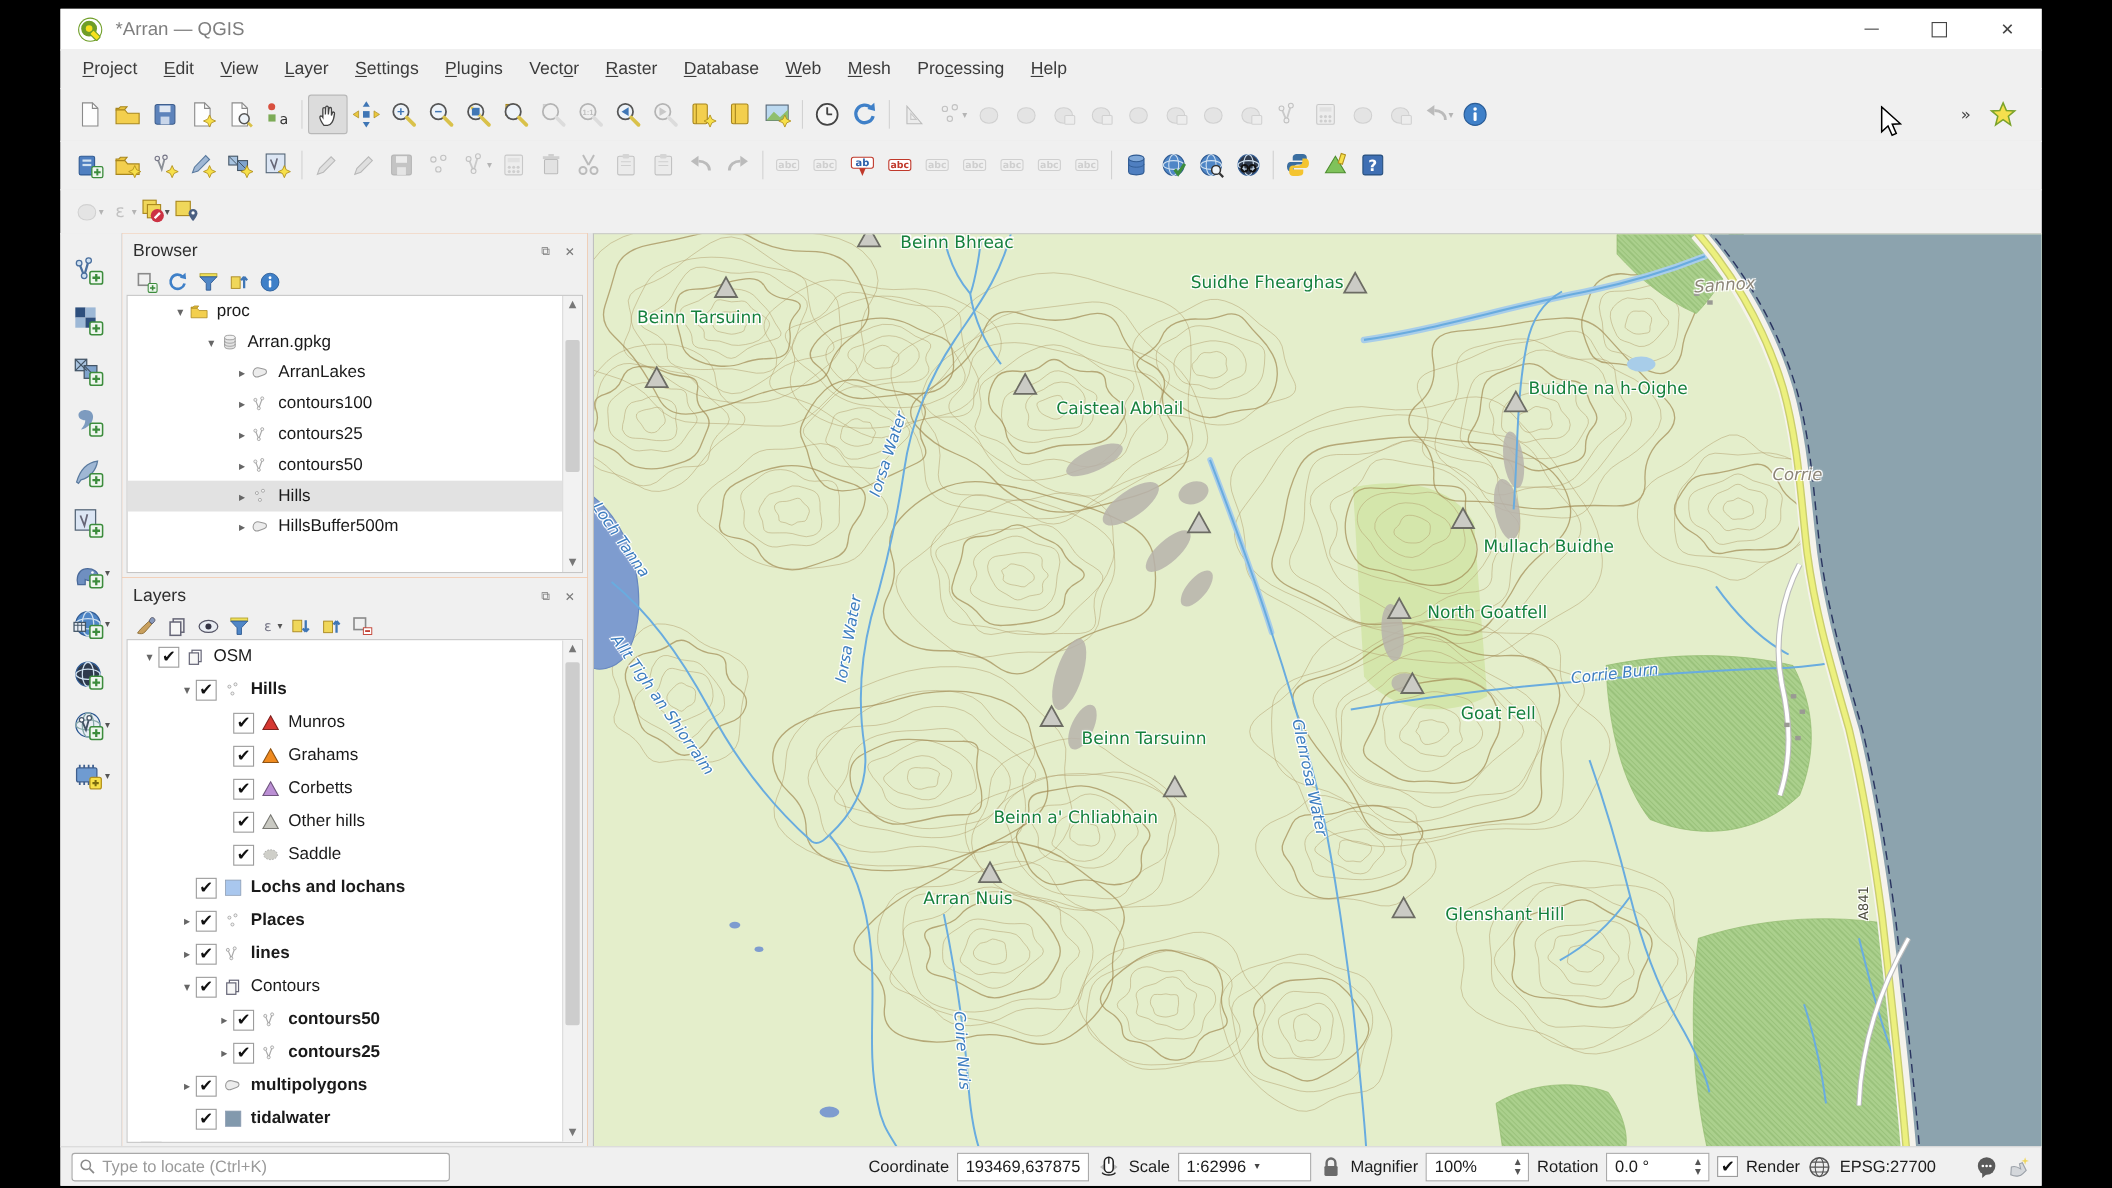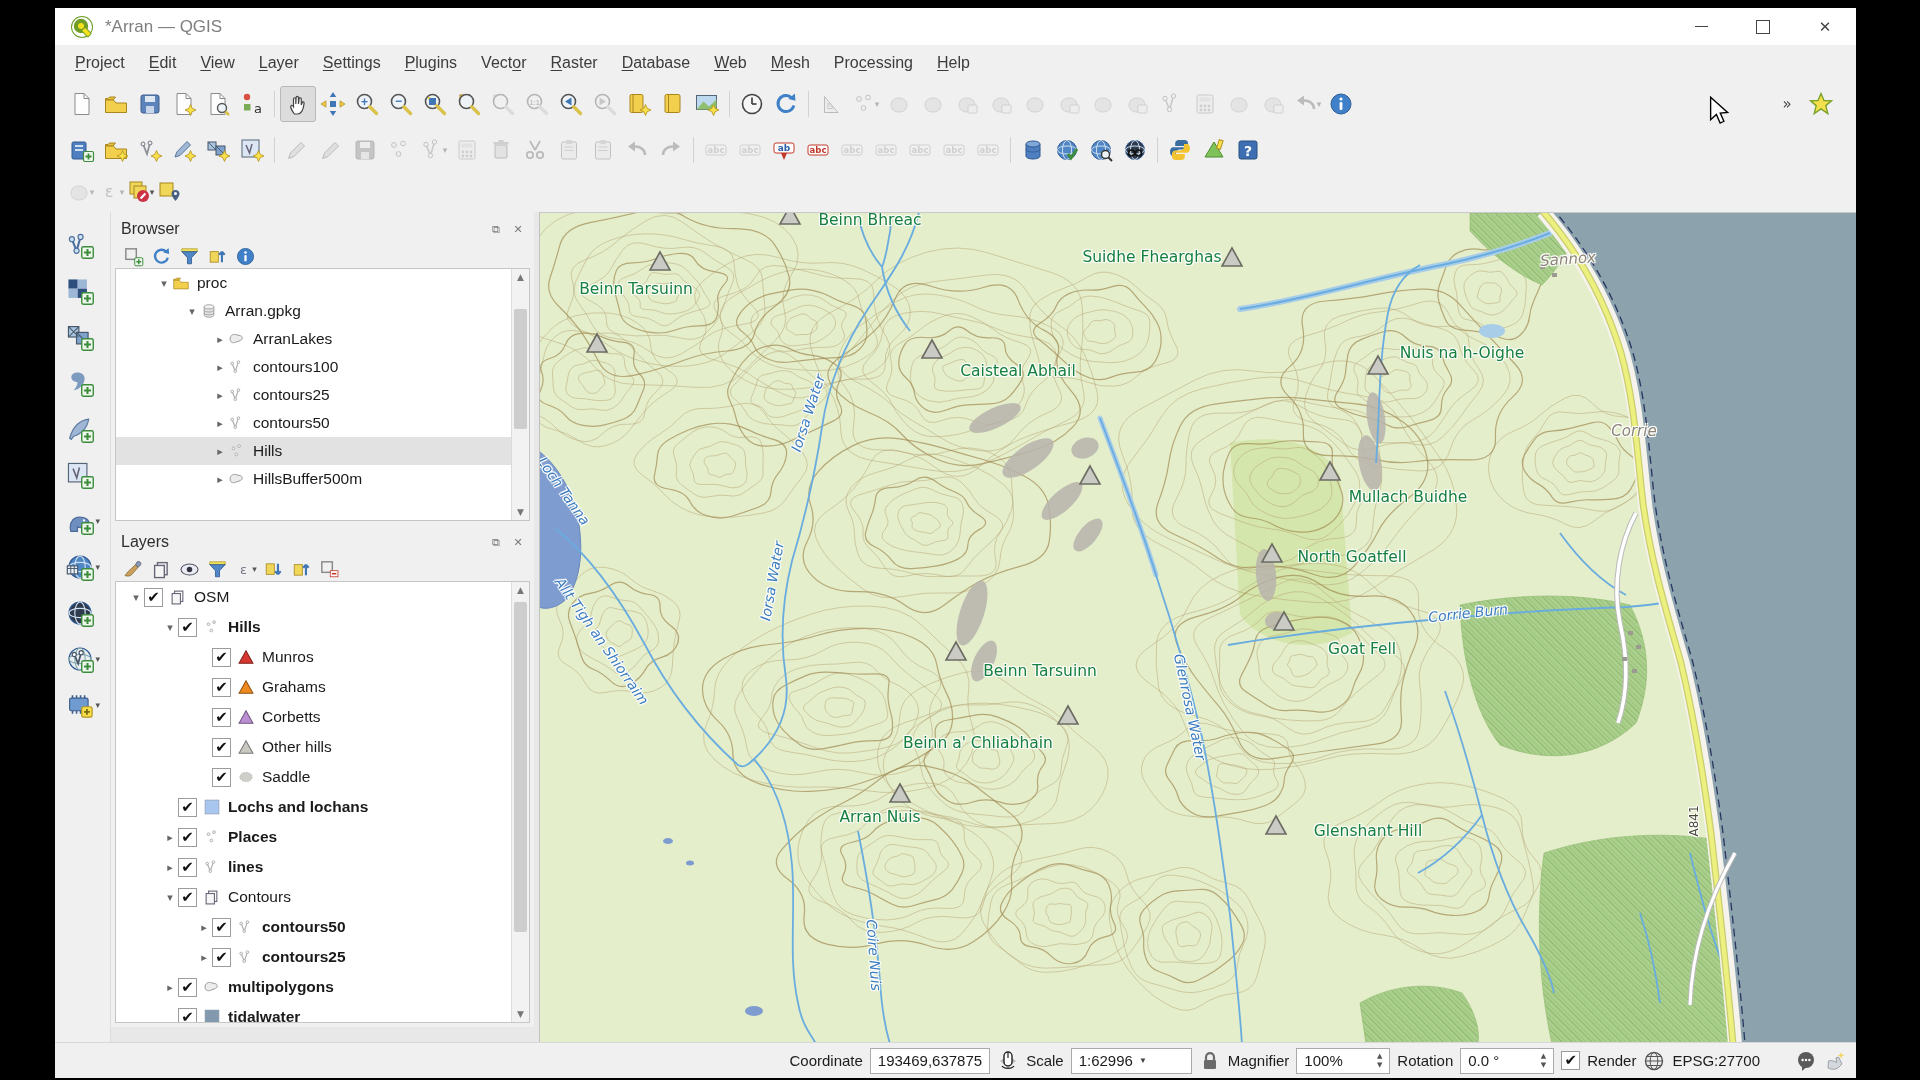--- a/index.html
+++ b/index.html
@@ -29,21 +29,21 @@
   .ticon.act{background:#dcdcdc;border:1px solid #b8b8b8;}
   .ticon .car{font-size:9px;color:#555;margin-left:-2px;}
   .sep{width:1px;height:26px;background:#d2d2d2;margin:0 5px;flex:0 0 auto;}
   .tb-spacer{flex:1;}
   
   .main{position:absolute;left:0;top:204px;right:0;height:831px;background:#e8e8e8;}
   .leftstrip{position:absolute;left:0;top:0;width:55px;bottom:0;background:#f0f0f0;border-right:1px solid #dcdcdc;display:flex;flex-direction:column;align-items:center;padding-top:10px;}
   .lsicon{width:40px;height:46px;display:flex;align-items:center;justify-content:flex-start;padding-left:4px;}
   .lsicon svg{width:30px;height:30px;}
   .lsicon .car{font-size:9px;color:#555;margin-left:1px;}
-  .panels{position:absolute;left:56px;top:0;width:423px;bottom:16px;background:#f97316;}
+  .panels{position:absolute;left:56px;top:0;width:423px;bottom:0;background:#f97316;}
   .panel{position:absolute;left:0;right:0;background:#f0f0f0;}
   .phead{height:26px;display:flex;align-items:center;padding:4px 8px 0 10px;font-size:16px;color:#2e2e2e;}
   .pbtns{margin-left:auto;display:flex;gap:6px;color:#7a7a7a;font-size:11px;}
   .pbtn{width:14px;height:14px;display:flex;align-items:center;justify-content:center;border:1px solid transparent;}
   .ptools{height:28px;display:flex;align-items:center;gap:4px;padding-left:10px;}
   .ptools .ticon{width:24px;height:24px;}
   .ptools .ticon svg{width:21px;height:21px;}
   .tree{position:absolute;left:4px;right:4px;bottom:4px;background:#fff;border:1px solid #c6c6c6;overflow:hidden;}
   .trow{height:28px;display:flex;align-items:center;font-size:15.5px;color:#1a1a1a;white-space:nowrap;position:relative;}
   .trow.sel{background:#e2e2e2;}
@@ -1331,21 +1331,21 @@
             <polygon points="744,399 734,417 754,417" fill="#cbcbc5" stroke="#6c6c64" stroke-width="1.6"></polygon>
             <polygon points="416,429 406,447 426,447" fill="#cbcbc5" stroke="#6c6c64" stroke-width="1.6"></polygon>
             <polygon points="528,493 518,511 538,511" fill="#cbcbc5" stroke="#6c6c64" stroke-width="1.6"></polygon>
             <polygon points="360,571 350,589 370,589" fill="#cbcbc5" stroke="#6c6c64" stroke-width="1.6"></polygon>
             <polygon points="736,603 726,621 746,621" fill="#cbcbc5" stroke="#6c6c64" stroke-width="1.6"></polygon>
           </svg>
       <div id="maplabels">
             <span class="mlbl peak" style="left: 330px; top: 7px;">Beinn Bhreac</span>
             <span class="mlbl peak" style="left: 612px; top: 44px;">Suidhe Fhearghas</span>
             <span class="mlbl peak" style="left: 96px; top: 76px;">Beinn Tarsuinn</span>
-            <span class="mlbl peak" style="left: 922px; top: 140px;">Nuis na h-Oighe</span>
+            <span class="mlbl peak" style="left: 922px; top: 140px;">Buidhe na h-Oighe</span>
             <span class="mlbl peak" style="left: 478px; top: 158px;">Caisteal Abhail</span>
             <span class="mlbl peak" style="left: 868px; top: 284px;">Mullach Buidhe</span>
             <span class="mlbl peak" style="left: 812px; top: 344px;">North Goatfell</span>
             <span class="mlbl peak" style="left: 806px; top: 436px; margin-left: 16px;">Goat Fell</span>
             <span class="mlbl peak" style="left: 500px; top: 458px;">Beinn Tarsuinn</span>
             <span class="mlbl peak" style="left: 438px; top: 530px;">Beinn a' Chliabhain</span>
             <span class="mlbl peak" style="left: 340px; top: 604px;">Arran Nuis</span>
             <span class="mlbl peak" style="left: 822px; top: 618px; padding-left: 12px;">Glenshant Hill</span>
             <span class="mlbl place" style="left: 1028px; top: 46px; transform: translate(-50%, -50%) rotate(-4deg);">Sannox</span>
             <span class="mlbl place" style="left: 1094px; top: 218px;">Corrie</span>
@@ -1355,20 +1355,27 @@
             <span class="mlbl water" style="left: 24px; top: 278px; transform: translate(-50%, -50%) rotate(55deg);">Loch Tanna</span>
             <span class="mlbl water" style="left: 650px; top: 494px; transform: translate(-50%, -50%) rotate(78deg);">Glenrosa Water</span>
             <span class="mlbl water" style="left: 334px; top: 742px; transform: translate(-50%, -50%) rotate(86deg);">Coire Nuis</span>
             <span class="mlbl water" style="left: 928px; top: 400px; transform: translate(-50%, -50%) rotate(-6deg);">Corrie Burn</span>
             <span class="mlbl road" style="left: 1154px; top: 608px; transform: translate(-50%, -50%) rotate(-90deg);">A841</span>
           </div>
     </div>
   </div>
 
   <div class="statusbar">
+    <div class="locator">
+      <svg width="15" height="15" viewBox="0 0 15 15">
+            <circle cx="6" cy="6" r="4.2" fill="none" stroke="#8a8a8a" stroke-width="1.4"></circle>
+            <line x1="9.2" y1="9.2" x2="13.4" y2="13.4" stroke="#8a8a8a" stroke-width="1.6"></line>
+          </svg>
+      <span class="ph">Type to locate (Ctrl+K)</span>
+    </div>
     <div class="tb-spacer"></div>
     <span>Coordinate</span>
     <div class="sbox">193469,637875</div>
     <span class="sicon">
       <svg viewBox="0 0 22 22">
             <path d="M3 11l4-3v2h8V8l4 3-4 3v-2H7v2z" fill="#b9b9b9"></path>
             <rect x="7" y="2" width="8" height="14" rx="4" fill="#fff" stroke="#222" stroke-width="1.4"></rect>
             <line x1="11" y1="2" x2="11" y2="8" stroke="#222" stroke-width="1.2"></line>
             <path d="M5 16c2 3 10 3 12 0" fill="none" stroke="#222" stroke-width="1.3"></path>
           </svg>

